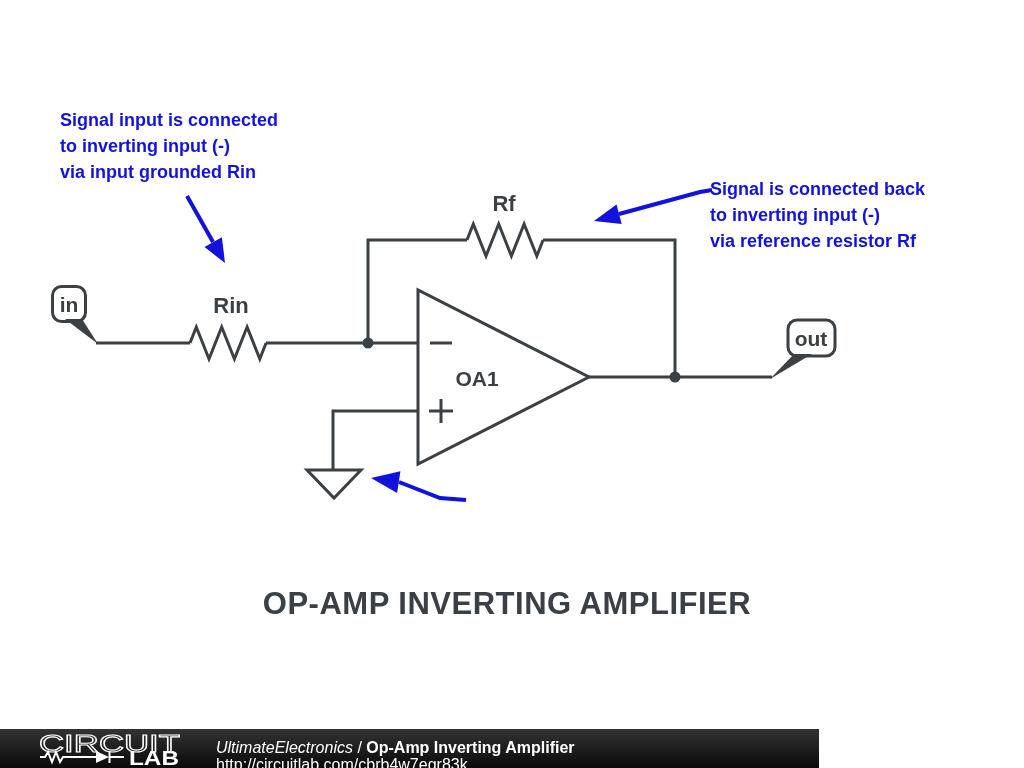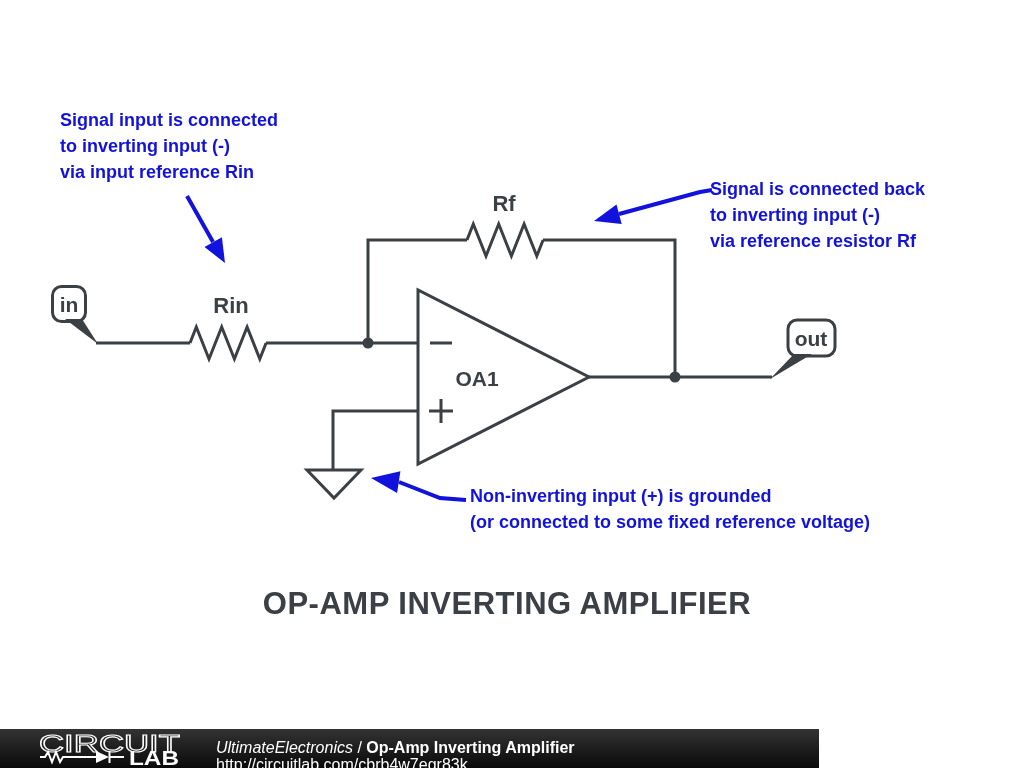--- a/index.html
+++ b/index.html
@@ -83,33 +83,29 @@
       <text x="231" y="313" font-size="22">Rin</text>
       <text x="477" y="386" font-size="21">OA1</text>
       <text x="69" y="312" font-size="21">in</text>
       <text x="811" y="346" font-size="21">out</text>
     </g>
   </svg>
 
   <div class="ann" style="left:60px;top:107px;">
     <div>Signal input is connected</div>
     <div>to inverting input (-)</div>
-    <div>via input reference Rin</div>
+    <div>via input grounded Rin</div>
   </div>
 
   <div class="ann" style="left:710px;top:176px;">
     <div>Signal is connected back</div>
     <div>to inverting input (-)</div>
     <div>via reference resistor Rf</div>
   </div>
 
-  <div class="ann" style="left:470px;top:483px;">
-    <div>Non-inverting input (+) is grounded</div>
-    <div>(or connected to some fixed reference voltage)</div>
-  </div>
 
   <div class="title">OP-AMP INVERTING AMPLIFIER</div>
 
   <div class="footer">
     <svg class="footer-logo" viewBox="0 0 150 39">
       <text x="3" y="23" font-size="24" font-family="Liberation Sans, sans-serif" fill="none" stroke="#ffffff" stroke-width="1.1" textLength="141" lengthAdjust="spacingAndGlyphs">CIRCUIT</text>
       <g stroke="#ffffff" stroke-width="2" fill="none">
         <path d="M4,28 h5 l3,-5 l4,10 l4,-10 l4,10 l3,-5 h6 H60"></path>
         <path d="M73.5,22 V34 M74,28 H88"></path>
       </g>

